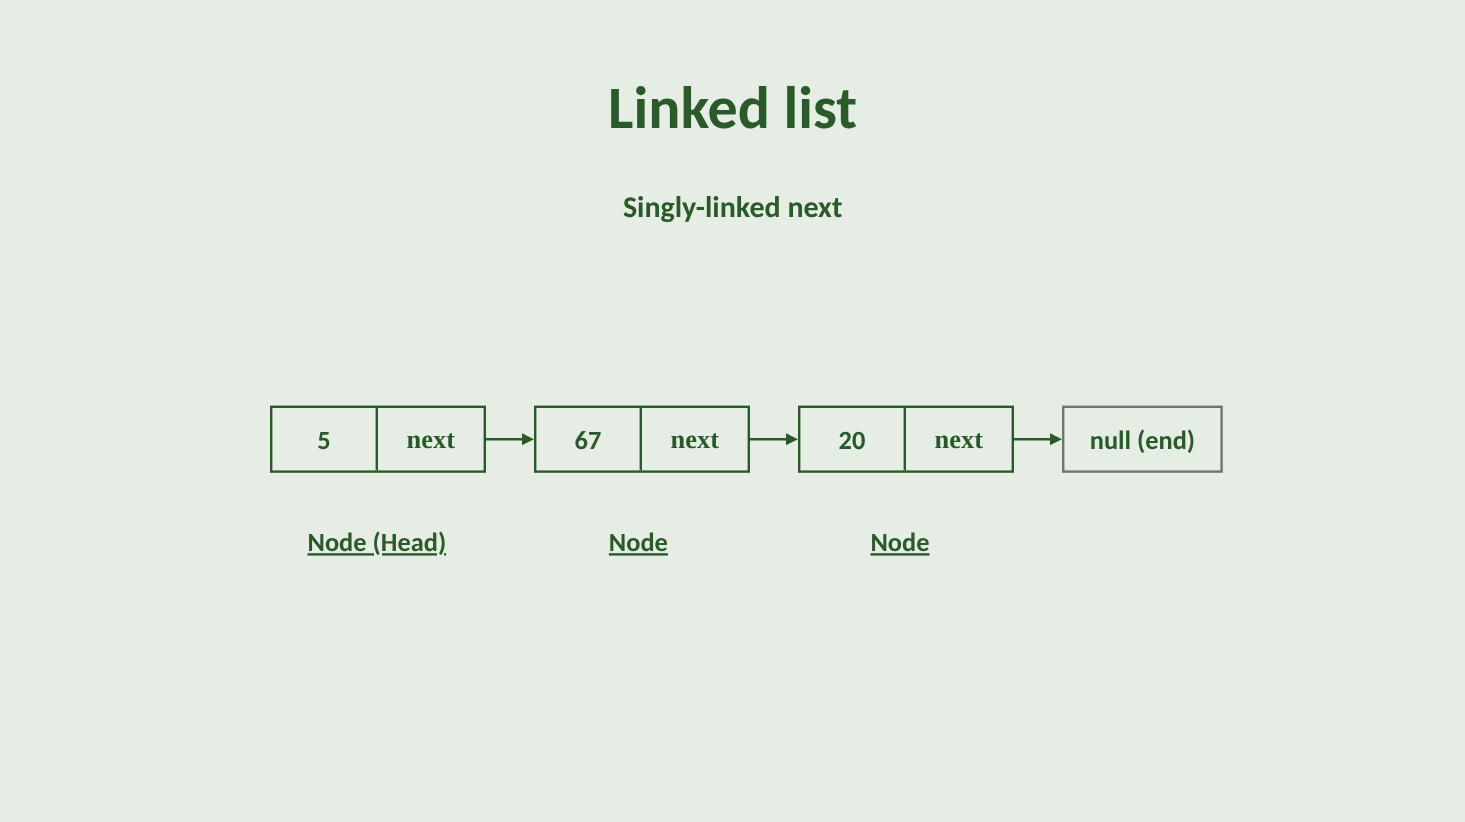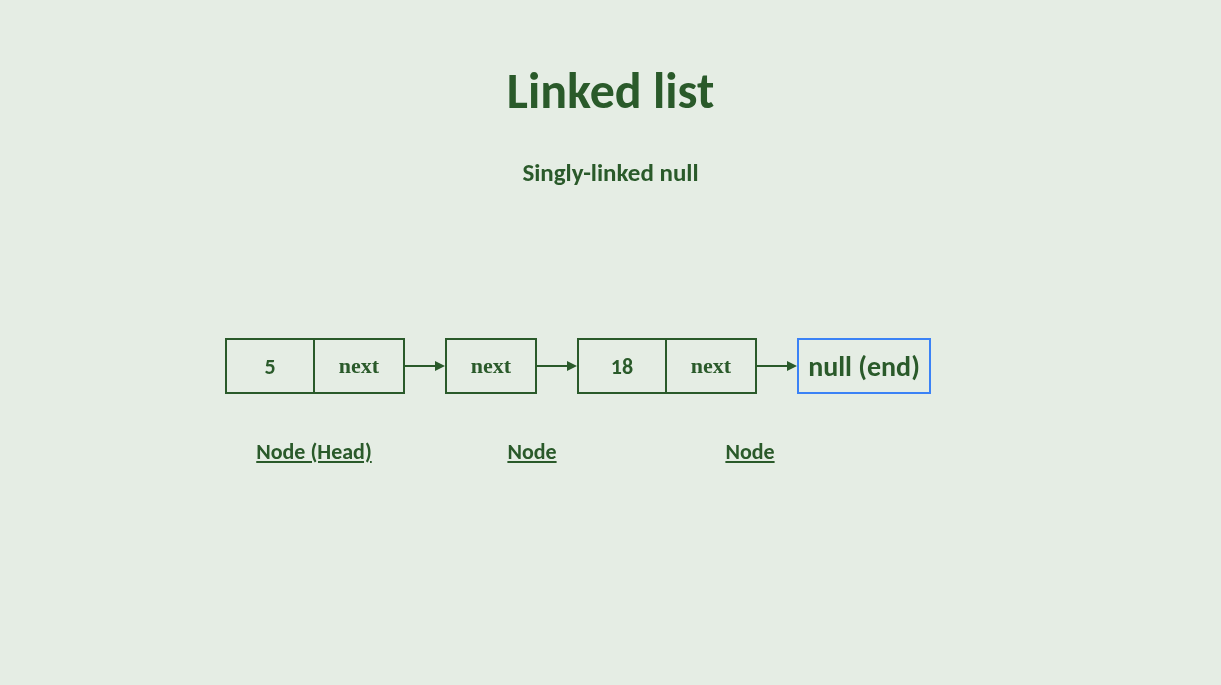--- a/index.html
+++ b/index.html
@@ -57,24 +57,24 @@
     font-weight: 700;
     color: #2a5a2a;
     box-sizing: border-box;
   }
   .cell-val { width: 88px; border-right: 2px solid #2a5a2a; }
   .cell-next { width: 88px; font-family: Liberation Serif, serif; }
   .null-box {
     display: flex;
     align-items: center;
     justify-content: center;
-    border: 2px solid #3b82f6;
+    border: 2px solid #737373;
     height: 56px;
     width: 134px;
-    font-size: 28px;
+    font-size: 22px;
     font-weight: 700;
     color: #2a5a2a;
     box-sizing: border-box;
   }
   .arrow-wrap {
     width: 40px;
     display: flex;
     align-items: center;
     justify-content: center;
   }
@@ -91,47 +91,48 @@
     text-align: center;
     text-decoration: underline;
   }
 </style>
 </head>
 <body>
 
 <div class="canvas">
 
   <div class="title">Linked list</div>
-  <div class="subtitle">Singly-linked null</div>
+  <div class="subtitle">Singly-linked next</div>
 
   <div class="row">
 
     <div class="node">
       <div class="cell cell-val">5</div>
       <div class="cell cell-next">next</div>
     </div>
     <div class="arrow-wrap">
       <svg width="40" height="20" viewBox="0 0 40 20">
         <line x1="0" y1="10" x2="30" y2="10" stroke="#2a5a2a" stroke-width="2"></line>
         <polygon points="30,5 40,10 30,15" fill="#2a5a2a"></polygon>
       </svg>
     </div>
 
     <div class="node">
+      <div class="cell cell-val">67</div>
       <div class="cell cell-next">next</div>
     </div>
     <div class="arrow-wrap">
       <svg width="40" height="20" viewBox="0 0 40 20">
         <line x1="0" y1="10" x2="30" y2="10" stroke="#2a5a2a" stroke-width="2"></line>
         <polygon points="30,5 40,10 30,15" fill="#2a5a2a"></polygon>
       </svg>
     </div>
 
     <div class="node">
-      <div class="cell cell-val">18</div>
+      <div class="cell cell-val">20</div>
       <div class="cell cell-next">next</div>
     </div>
     <div class="arrow-wrap">
       <svg width="40" height="20" viewBox="0 0 40 20">
         <line x1="0" y1="10" x2="30" y2="10" stroke="#2a5a2a" stroke-width="2"></line>
         <polygon points="30,5 40,10 30,15" fill="#2a5a2a"></polygon>
       </svg>
     </div>
 
     <div class="null-box">null (end)</div>

